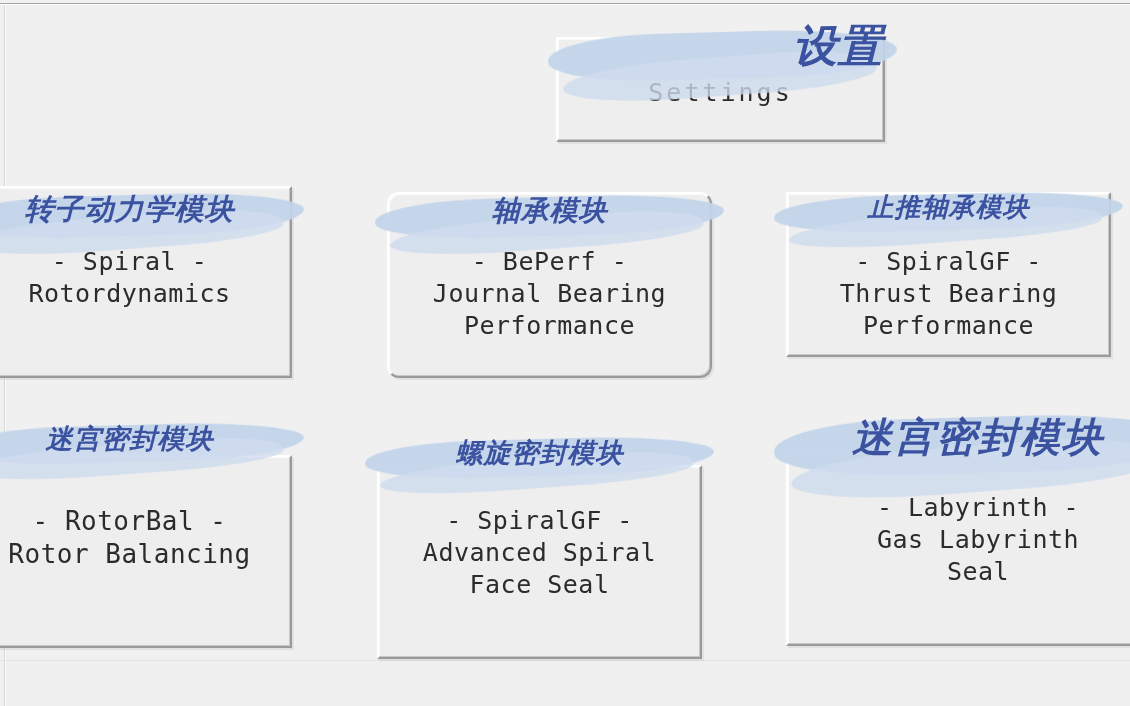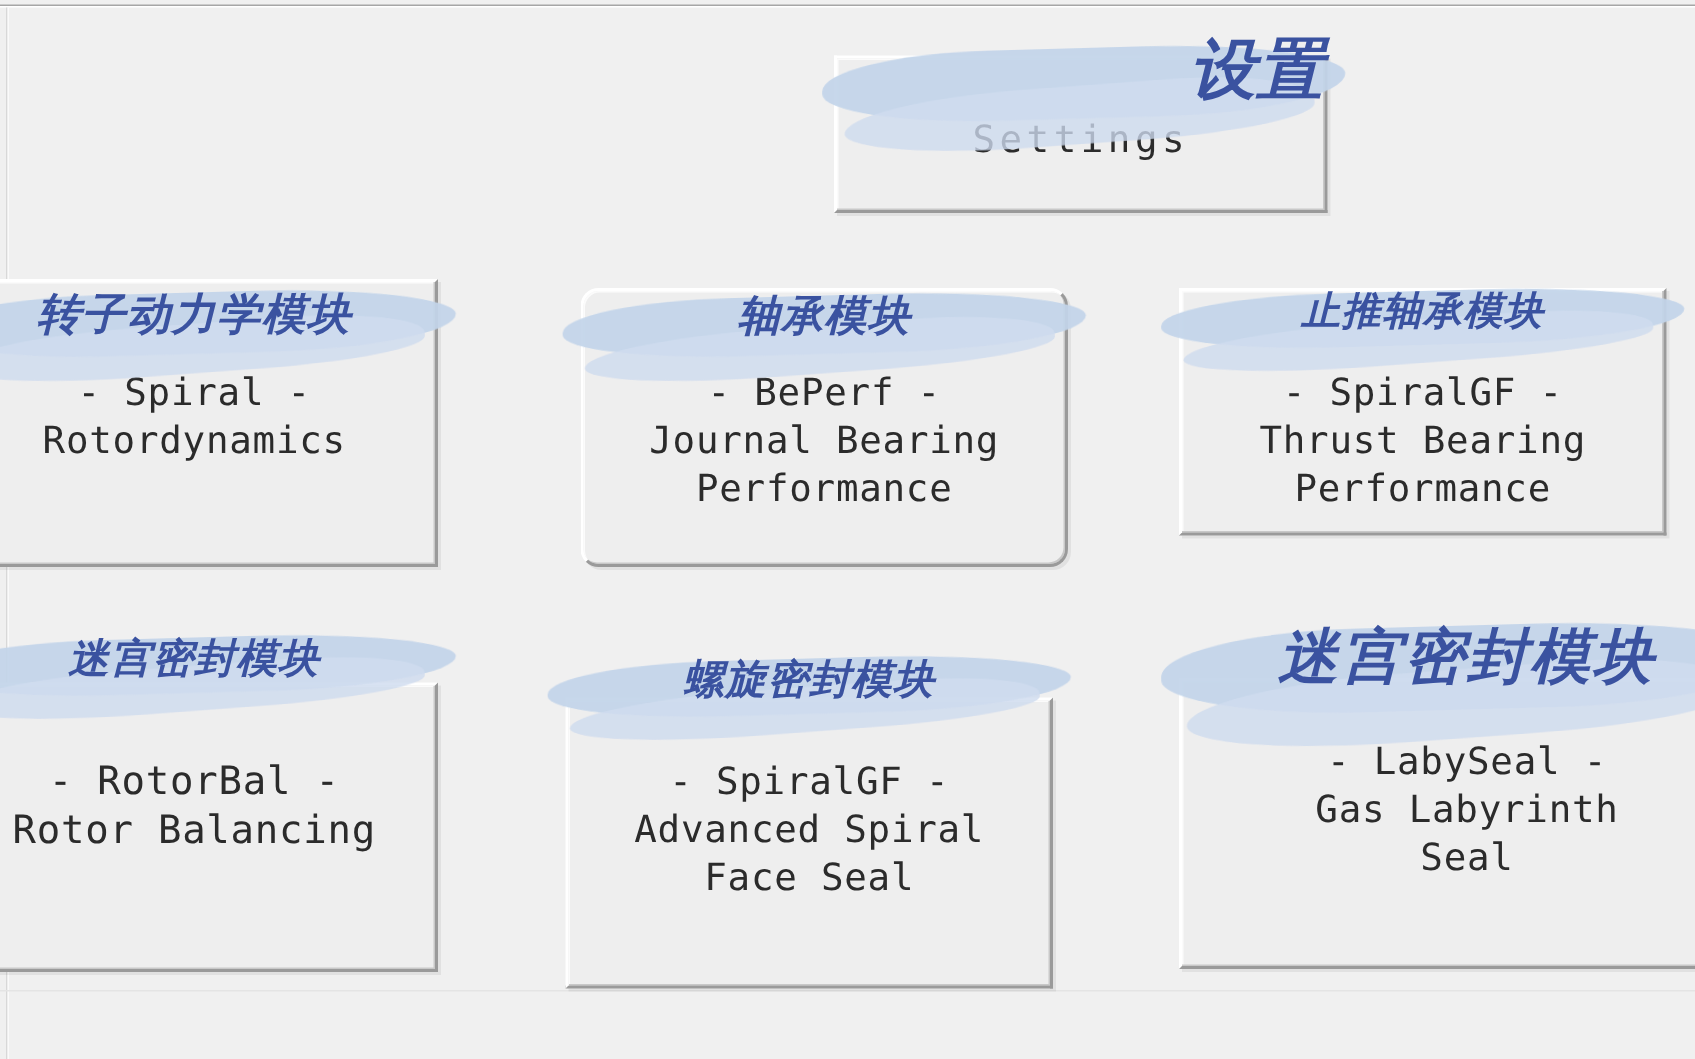--- a/index.html
+++ b/index.html
@@ -245,18 +245,18 @@
     <div class="caption"><span>- SpiralGF -</span>
 <span>Advanced Spiral
 Face Seal</span></div>
   </div>
 
   <div class="btn card" id="card-labyseal">
     <div class="cn-title">
       <span class="hl"></span>
       <span class="txt">迷宫密封模块</span>
     </div>
-    <div class="caption"><span>- LabySeal -</span>
+    <div class="caption"><span>- Labyrinth -</span>
 <span>Gas Labyrinth
 Seal</span></div>
   </div>
 
 </div>
 
 </body></html>

